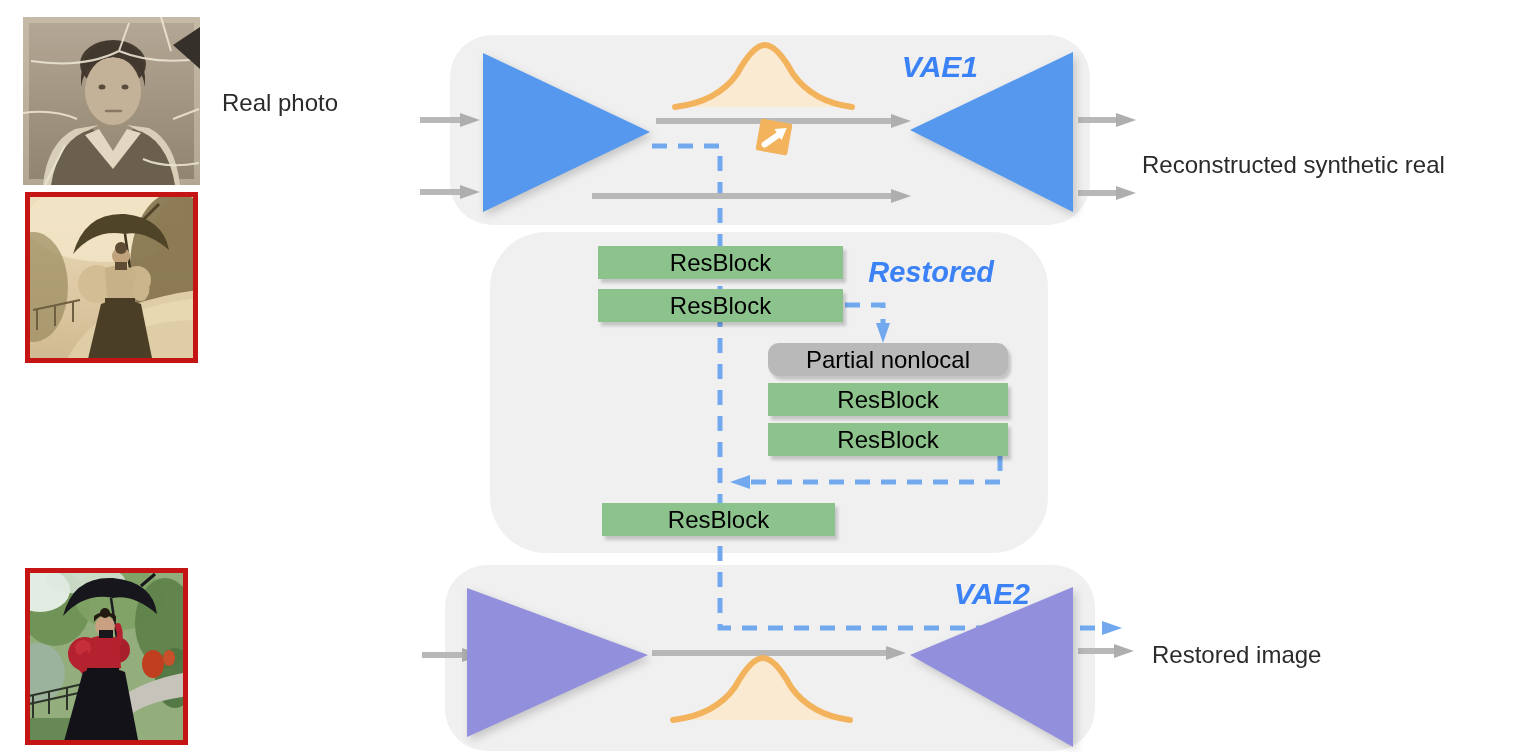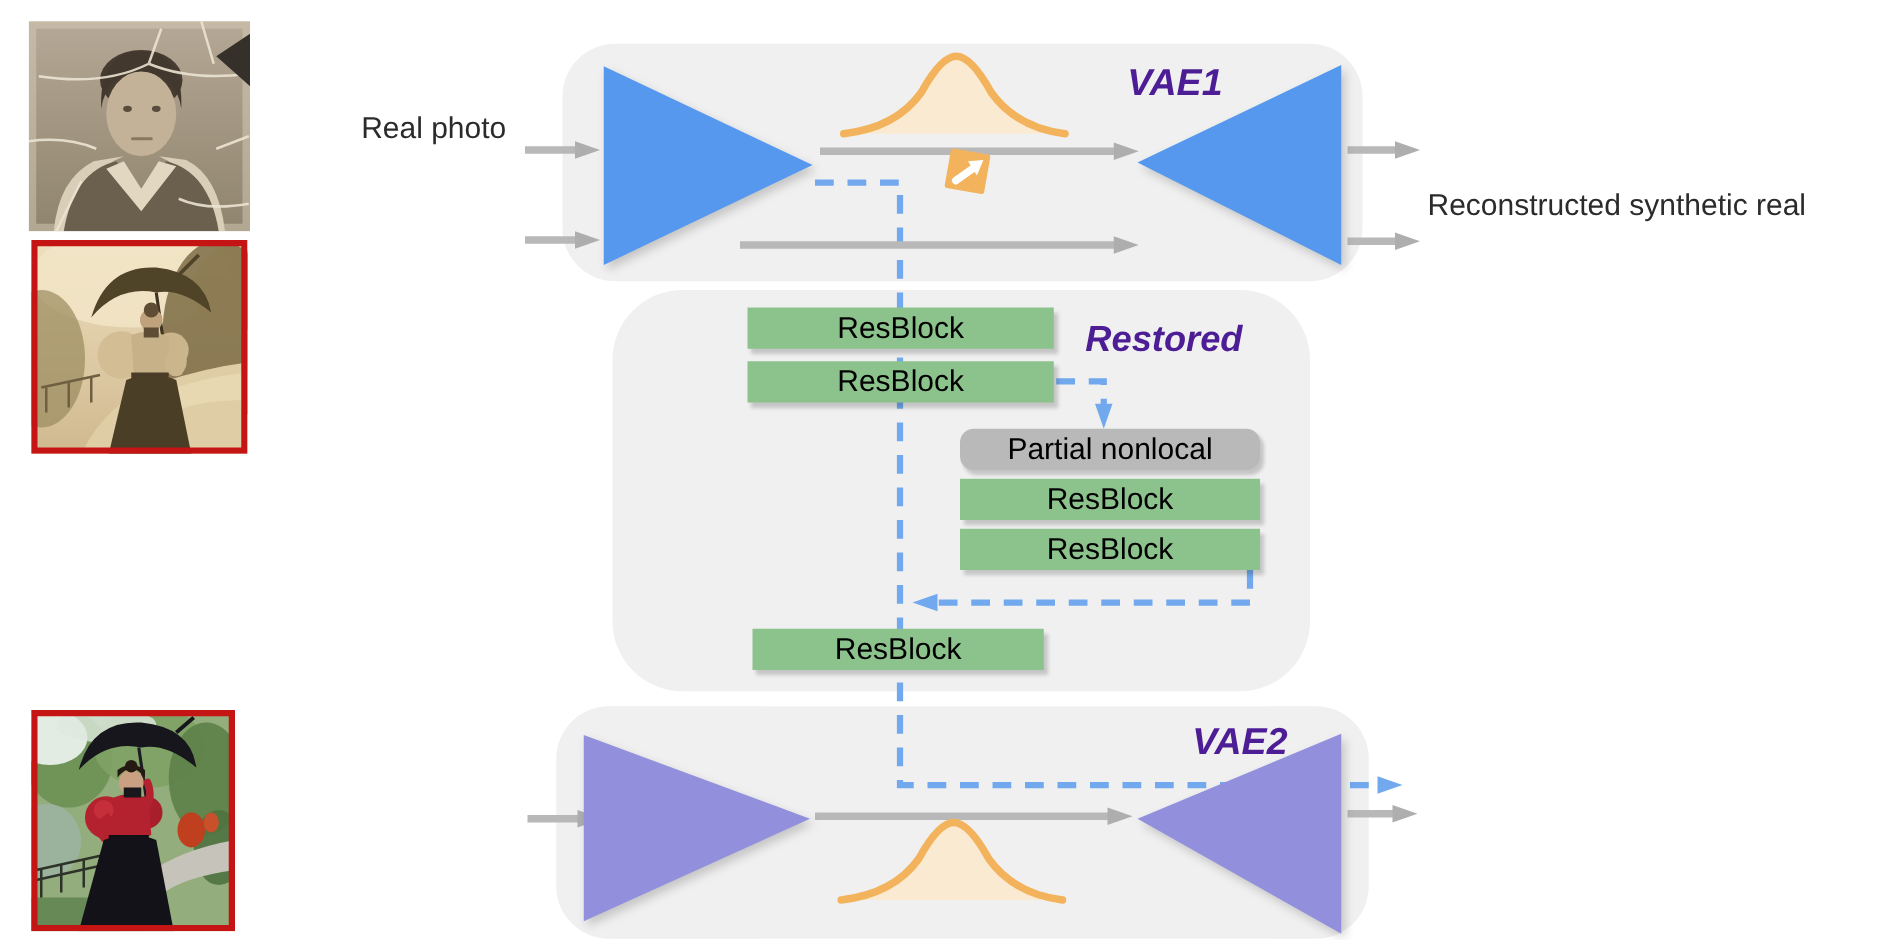--- a/index.html
+++ b/index.html
@@ -1,21 +1,21 @@
 <!DOCTYPE html>
 <html><head>
 <meta charset="utf-8">
 <style>
   html,body{margin:0;padding:0;background:#ffffff;}
   .canvas{position:relative;width:1515px;height:752px;background:#ffffff;
           font-family:"Liberation Sans",sans-serif;overflow:hidden;}
   .diagram-svg{position:absolute;left:0;top:0;}
   .lbl{position:absolute;color:#2b2b2b;font-size:24px;white-space:nowrap;}
-  .lbl.r{text-align:right;}
-  .title{position:absolute;color:#4c1d95;font-size:30px;font-weight:bold;
+  .lbl.r{text-align:center;}
+  .title{position:absolute;color:#3b82f6;font-size:30px;font-weight:bold;
          font-style:italic;white-space:nowrap;text-align:right;letter-spacing:0px;}
   .block{position:absolute;display:flex;align-items:center;justify-content:center;
          color:#000000;font-size:24px;background:#8cc28c;
          box-shadow:3px 4px 3px rgba(0,0,0,0.18);}
   .block.gray{background:#b9b9b9;border-radius:11px;}
   .photo{position:absolute;}
 </style>
 </head>
 <body>
 
@@ -179,20 +179,21 @@
     <rect x="74" y="62" width="14" height="8" fill="#17171c"></rect>
     <path d="M62,82 Q42,94 60,108 Q70,110 68,98 Z" fill="#b3222e"></path>
     <path d="M90,82 Q98,70 93,58" stroke="#b3222e" stroke-width="6" fill="none" stroke-linecap="round"></path>
     <rect x="62" y="100" width="32" height="6" fill="#0e0e14"></rect>
     <path d="M38,177 L58,104 Q80,96 100,104 L114,177 Z" fill="#121218"></path>
     <rect x="2.5" y="2.5" width="158" height="172" fill="none" stroke="#c41414" stroke-width="5"></rect>
   </svg>
 
   <div class="lbl r" style="left:155px;top:89px;width:250px">Real photo</div>
   <div class="lbl" style="left:1142px;top:151px">Reconstructed synthetic real</div>
+  <div class="lbl" style="left:1152px;top:641px">Restored image</div>
 
   <div class="title" style="left:828px;top:50px;width:150px">VAE1</div>
   <div class="title" style="left:844px;top:256px;width:150px;font-size:29px">Restored</div>
   <div class="title" style="left:870px;top:577px;width:160px">VAE2</div>
 
   <div class="block" style="left:598px;top:246px;width:245px;height:33px">ResBlock</div>
   <div class="block" style="left:598px;top:289px;width:245px;height:33px">ResBlock</div>
   <div class="block gray" style="left:768px;top:343px;width:240px;height:33px">Partial nonlocal</div>
   <div class="block" style="left:768px;top:383px;width:240px;height:33px">ResBlock</div>
   <div class="block" style="left:768px;top:423px;width:240px;height:33px">ResBlock</div>

